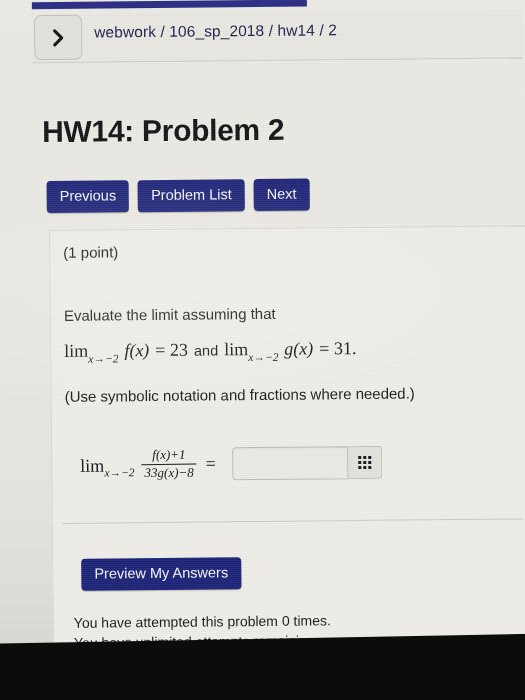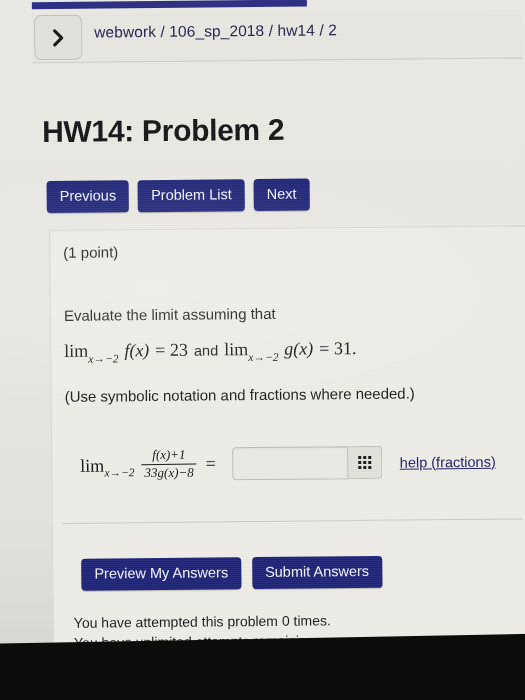--- a/index.html
+++ b/index.html
@@ -417,28 +417,26 @@
               <i></i>
               <i></i>
               <i></i>
               <i></i>
               <i></i>
               <i></i>
               <i></i>
           </span>
         </div>
 
-        <a id="help-link" href="#">help (fractions)</a>
       </div>
 
       <div id="divider"></div>
 
       <div id="submit-row">
         <button class="navy-btn">Preview My Answers</button>
-        <button class="navy-btn">Submit Answers</button>
       </div>
 
       <div id="attempts">
         <div>You have attempted this problem 0 times.</div>
         <div>You have unlimited attempts remaining.</div>
       </div>
 
     </div>
   </div>
 

